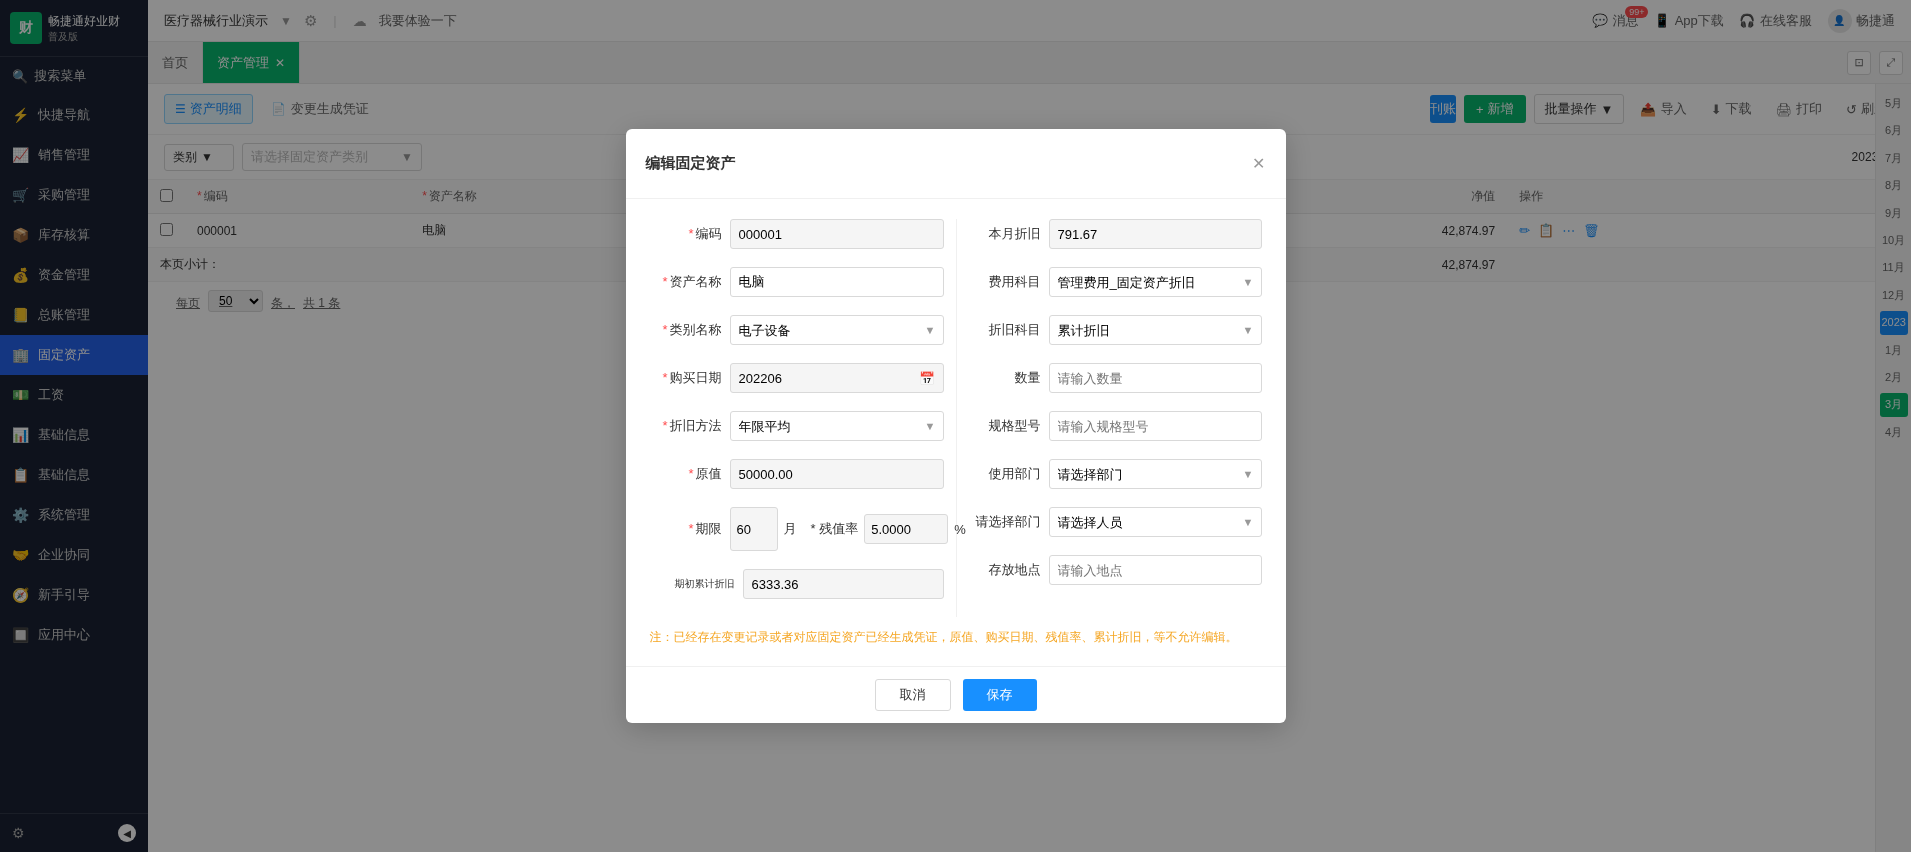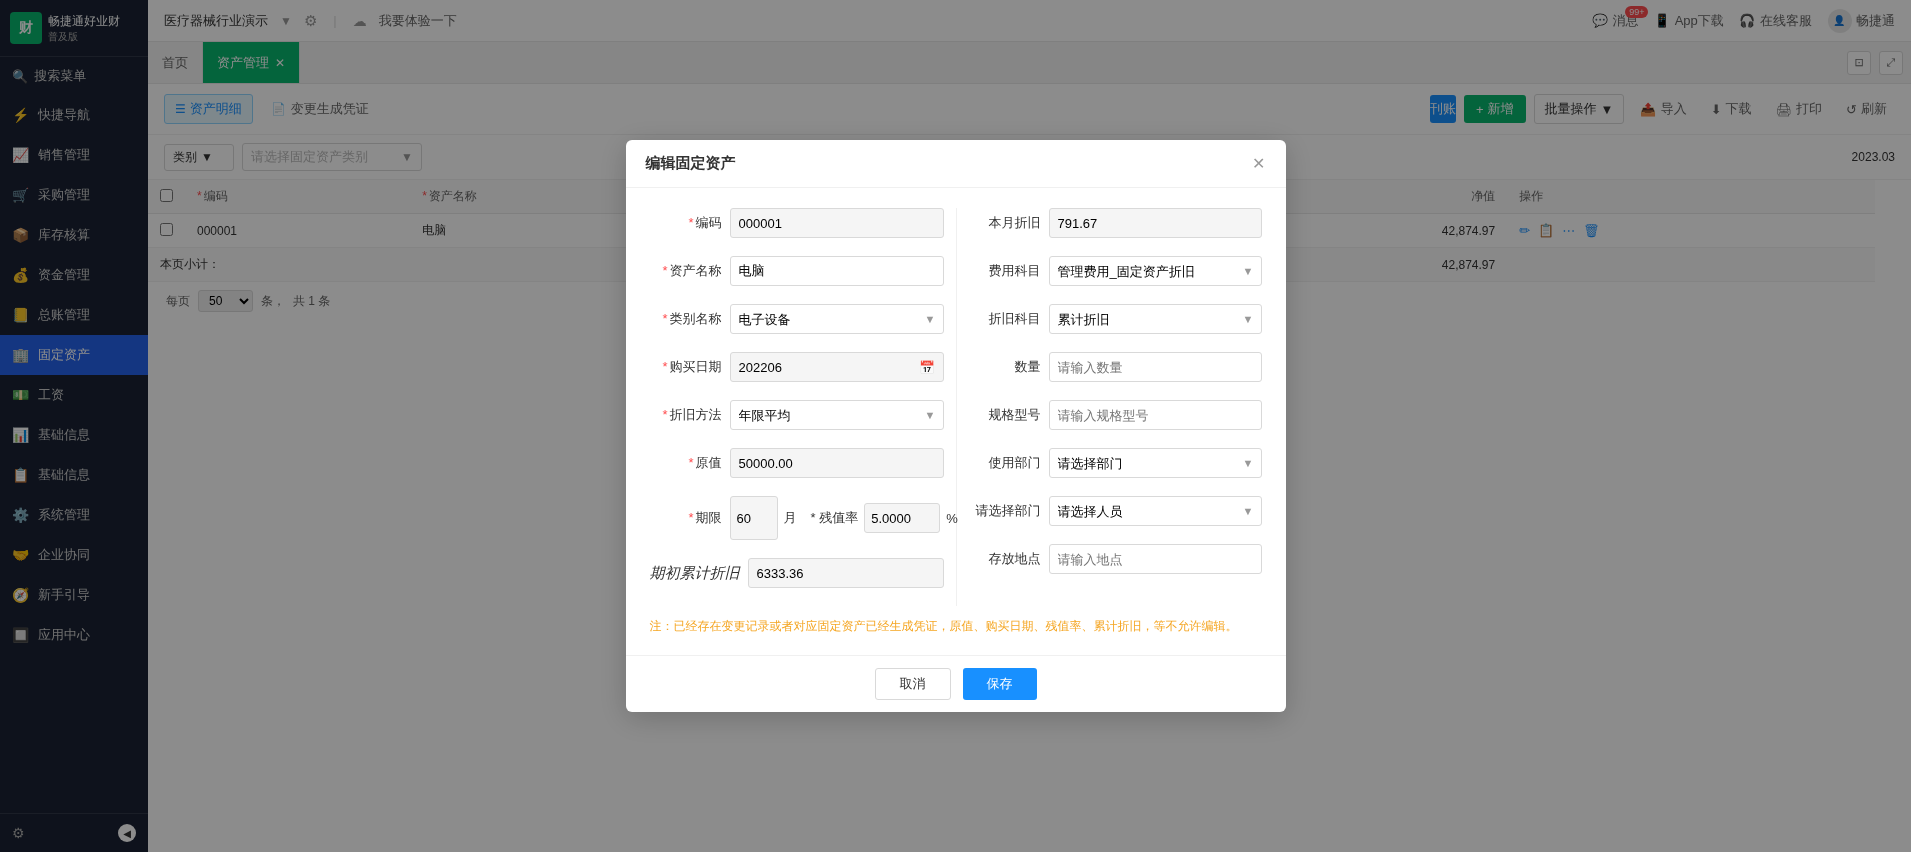--- a/index.html
+++ b/index.html
@@ -77,27 +77,27 @@
     .action-btn { color: #1890ff; cursor: pointer; font-size: 13px; background: none; border: none; padding: 0; }
     .subtotal-row td { background: #fafafa; color: #333; }
 
     
     .right-panel { position: absolute; right: 0; top: 0; bottom: 0; width: 36px; background: #f5f5f5; border-left: 1px solid #e8e8e8; display: flex; flex-direction: column; align-items: center; padding-top: 8px; gap: 4px; }
     .cal-item { font-size: 11px; color: #666; cursor: pointer; padding: 4px 2px; text-align: center; line-height: 1.4; }
     .cal-item.active { background: #09b66d; color: #fff; border-radius: 3px; width: 28px; }
     .cal-item.highlight { background: #1890ff; color: #fff; border-radius: 3px; width: 28px; }
 
     
-    .pagination { padding: 8px 18px; display: flex; align-items: center; gap: 8px; font-size: 12px; color: #666; }
+    .pagination { padding: 8px 28px; display: flex; align-items: flex-end; gap: 8px; font-size: 12px; color: #666; text-decoration: underline; }
     .page-select { padding: 2px 6px; border: 1px solid #d9d9d9; border-radius: 3px; font-size: 12px; }
 
     
     .modal-overlay { position: fixed; top: 0; left: 0; right: 0; bottom: 0; background: rgba(0,0,0,0.45); z-index: 1000; display: flex; align-items: center; justify-content: center; }
     .modal { background: #fff; border-radius: 6px; width: 660px; max-height: 90vh; overflow-y: auto; box-shadow: 0 6px 30px rgba(0,0,0,0.2); }
-    .modal-header { display: flex; align-items: center; justify-content: space-between; padding: 14px 20px; border-bottom: 1px solid #f0f0f0; gap: 22px; }
+    .modal-header { display: flex; align-items: center; justify-content: space-between; padding: 25px 20px; border-bottom: 1px solid #f0f0f0; gap: 22px; }
     .modal-title { font-size: 15px; font-weight: 600; color: #333; }
     .modal-close { cursor: pointer; color: #999; font-size: 16px; background: none; border: none; }
     .modal-body { padding: 20px 24px; }
     .modal-footer { padding: 12px 24px; border-top: 1px solid #f0f0f0; display: flex; justify-content: center; gap: 12px; }
     .form-grid { display: grid; grid-template-columns: 1fr 1fr; gap: 0; }
     .form-col { padding: 0 12px; }
     .form-col:first-child { border-right: 1px solid #f0f0f0; padding-left: 0; }
     .form-col:last-child { padding-right: 0; }
     .form-row { display: flex; align-items: center; margin-bottom: 18px; gap: 8px; }
     .form-label { font-size: 13px; color: #333; min-width: 72px; text-align: right; flex-shrink: 0; }
@@ -106,21 +106,21 @@
     .form-input-white { background: #fff; }
     .form-select-wrap { flex: 1; position: relative; display: flex; align-items: center; }
     .form-select { flex: 1; height: 30px; border: 1px solid #d9d9d9; border-radius: 3px; padding: 0 24px 0 8px; font-size: 13px; outline: none; background: #fff; appearance: none; cursor: pointer; }
     .select-arrow { position: absolute; right: 8px; color: #999; font-size: 11px; pointer-events: none; }
     .form-date { flex: 1; position: relative; display: flex; align-items: center; }
     .form-date input { flex: 1; height: 30px; border: 1px solid #d9d9d9; border-radius: 3px; padding: 0 28px 0 8px; font-size: 13px; outline: none; background: #f5f5f5; }
     .date-icon { position: absolute; right: 8px; color: #999; font-size: 13px; cursor: pointer; }
     .form-row-inline { display: flex; align-items: center; gap: 6px; }
     .unit-label { font-size: 13px; color: #333; flex-shrink: 0; }
     .period-input { width: 48px; height: 44px; border: 1px solid #d9d9d9; border-radius: 3px; padding: 0 6px; font-size: 13px; outline: none; background: #f5f5f5; }
-    .residual-input { width: 76px; height: 30px; border: 1px solid #d9d9d9; border-radius: 3px; padding: 0 6px; font-size: 13px; outline: none; background: #f5f5f5; }
+    .residual-input { width: 84px; height: 30px; border: 1px solid #d9d9d9; border-radius: 3px; padding: 0 6px; font-size: 13px; outline: none; background: #f5f5f5; }
     .pct-label { font-size: 13px; color: #333; }
     .note-text { font-size: 12px; color: #f5a623; margin-top: 4px; padding: 8px 0 0 0; }
     .btn-cancel { padding: 6px 24px; border: 1px solid #d9d9d9; border-radius: 3px; background: #fff; color: #333; cursor: pointer; font-size: 13px; }
     .btn-save { padding: 6px 24px; border-radius: 3px; background: #1890ff; color: #fff; border: none; cursor: pointer; font-size: 13px; }
     .placeholder-text { color: #bbb; font-size: 13px; }
   </style>
 </head>
 <body>
 
 <div class="app-container">
@@ -332,20 +332,35 @@
             <tr class="subtotal-row">
               <td colspan="4">本页小计：</td>
               <td style="text-align:right;">6,333.36</td>
               <td style="text-align:right;">42,874.97</td>
               <td></td>
             </tr>
           </tbody>
         </table>
       </div>
 
+      <div class="right-panel">
+        <div class="cal-item">5月</div>
+        <div class="cal-item">6月</div>
+        <div class="cal-item">7月</div>
+        <div class="cal-item">8月</div>
+        <div class="cal-item">9月</div>
+        <div class="cal-item">10月</div>
+        <div class="cal-item">11月</div>
+        <div class="cal-item">12月</div>
+        <div class="cal-item highlight">2023</div>
+        <div class="cal-item">1月</div>
+        <div class="cal-item">2月</div>
+        <div class="cal-item active">3月</div>
+        <div class="cal-item">4月</div>
+      </div>
 
       <div class="pagination">
         <span>每页</span>
         <select class="page-select">
           <option>50</option>
           <option>100</option>
         </select>
         <span>条，</span>
         <span>共 1 条</span>
       </div>
@@ -404,21 +419,21 @@
             <span class="form-label"><span class="required">*</span><span>期限</span></span>
             <div class="form-row-inline" style="flex:1;gap:6px;">
               <input class="period-input" type="text" value="60" readonly="" style="">
               <span class="unit-label">月</span>
               <span class="unit-label" style="margin-left:8px;">* 残值率</span>
               <input class="residual-input" type="text" value="5.0000" readonly="" style="">
               <span class="pct-label">%</span>
             </div>
           </div>
           <div class="form-row">
-            <span class="form-label" style="min-width:85px;font-size:15px;font-style:italic;"><span>期初累计折旧</span></span>
+            <span class="form-label" style="min-width:85px;font-size:10px;"><span>期初累计折旧</span></span>
             <input class="form-input" type="text" value="6333.36" readonly="" style="">
           </div>
         </div>
 
         <div class="form-col">
           <div class="form-row">
             <span class="form-label"><span>本月折旧</span></span>
             <input class="form-input" type="text" value="791.67" readonly="" style="">
           </div>
           <div class="form-row">

